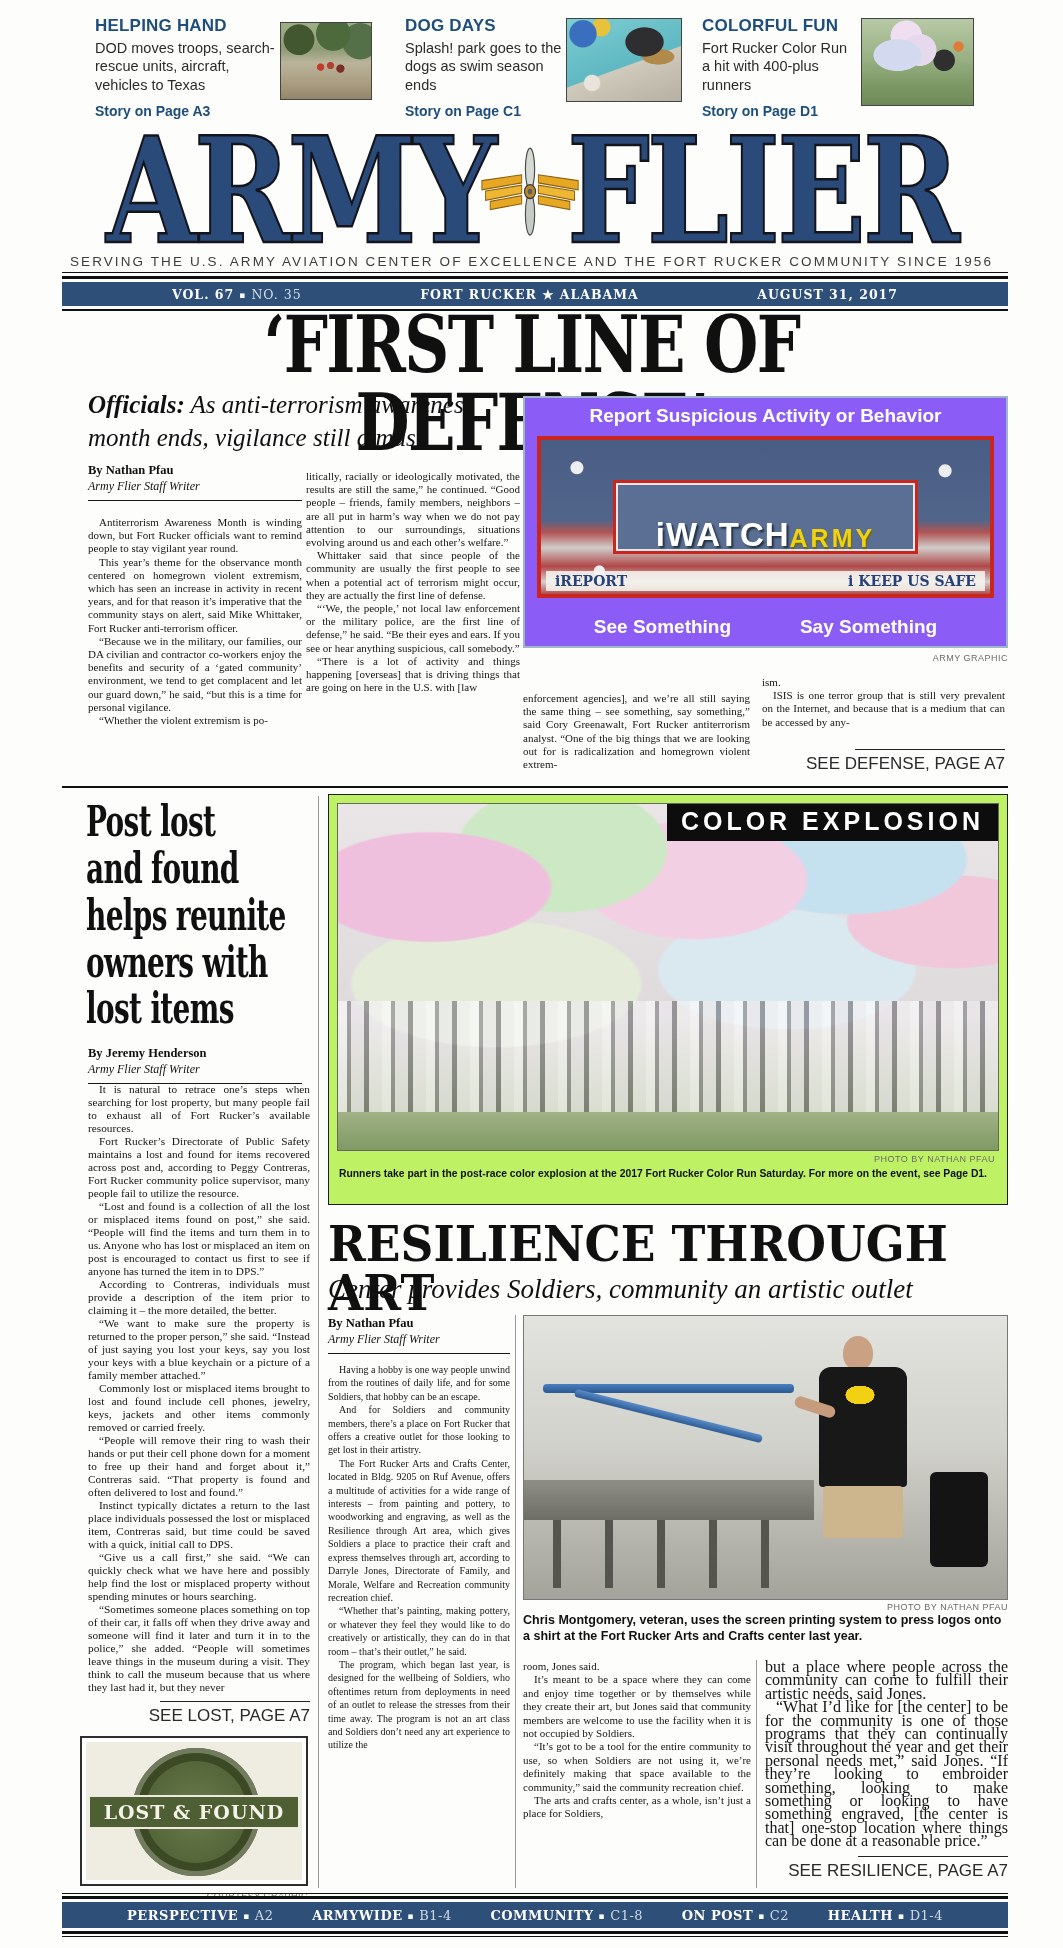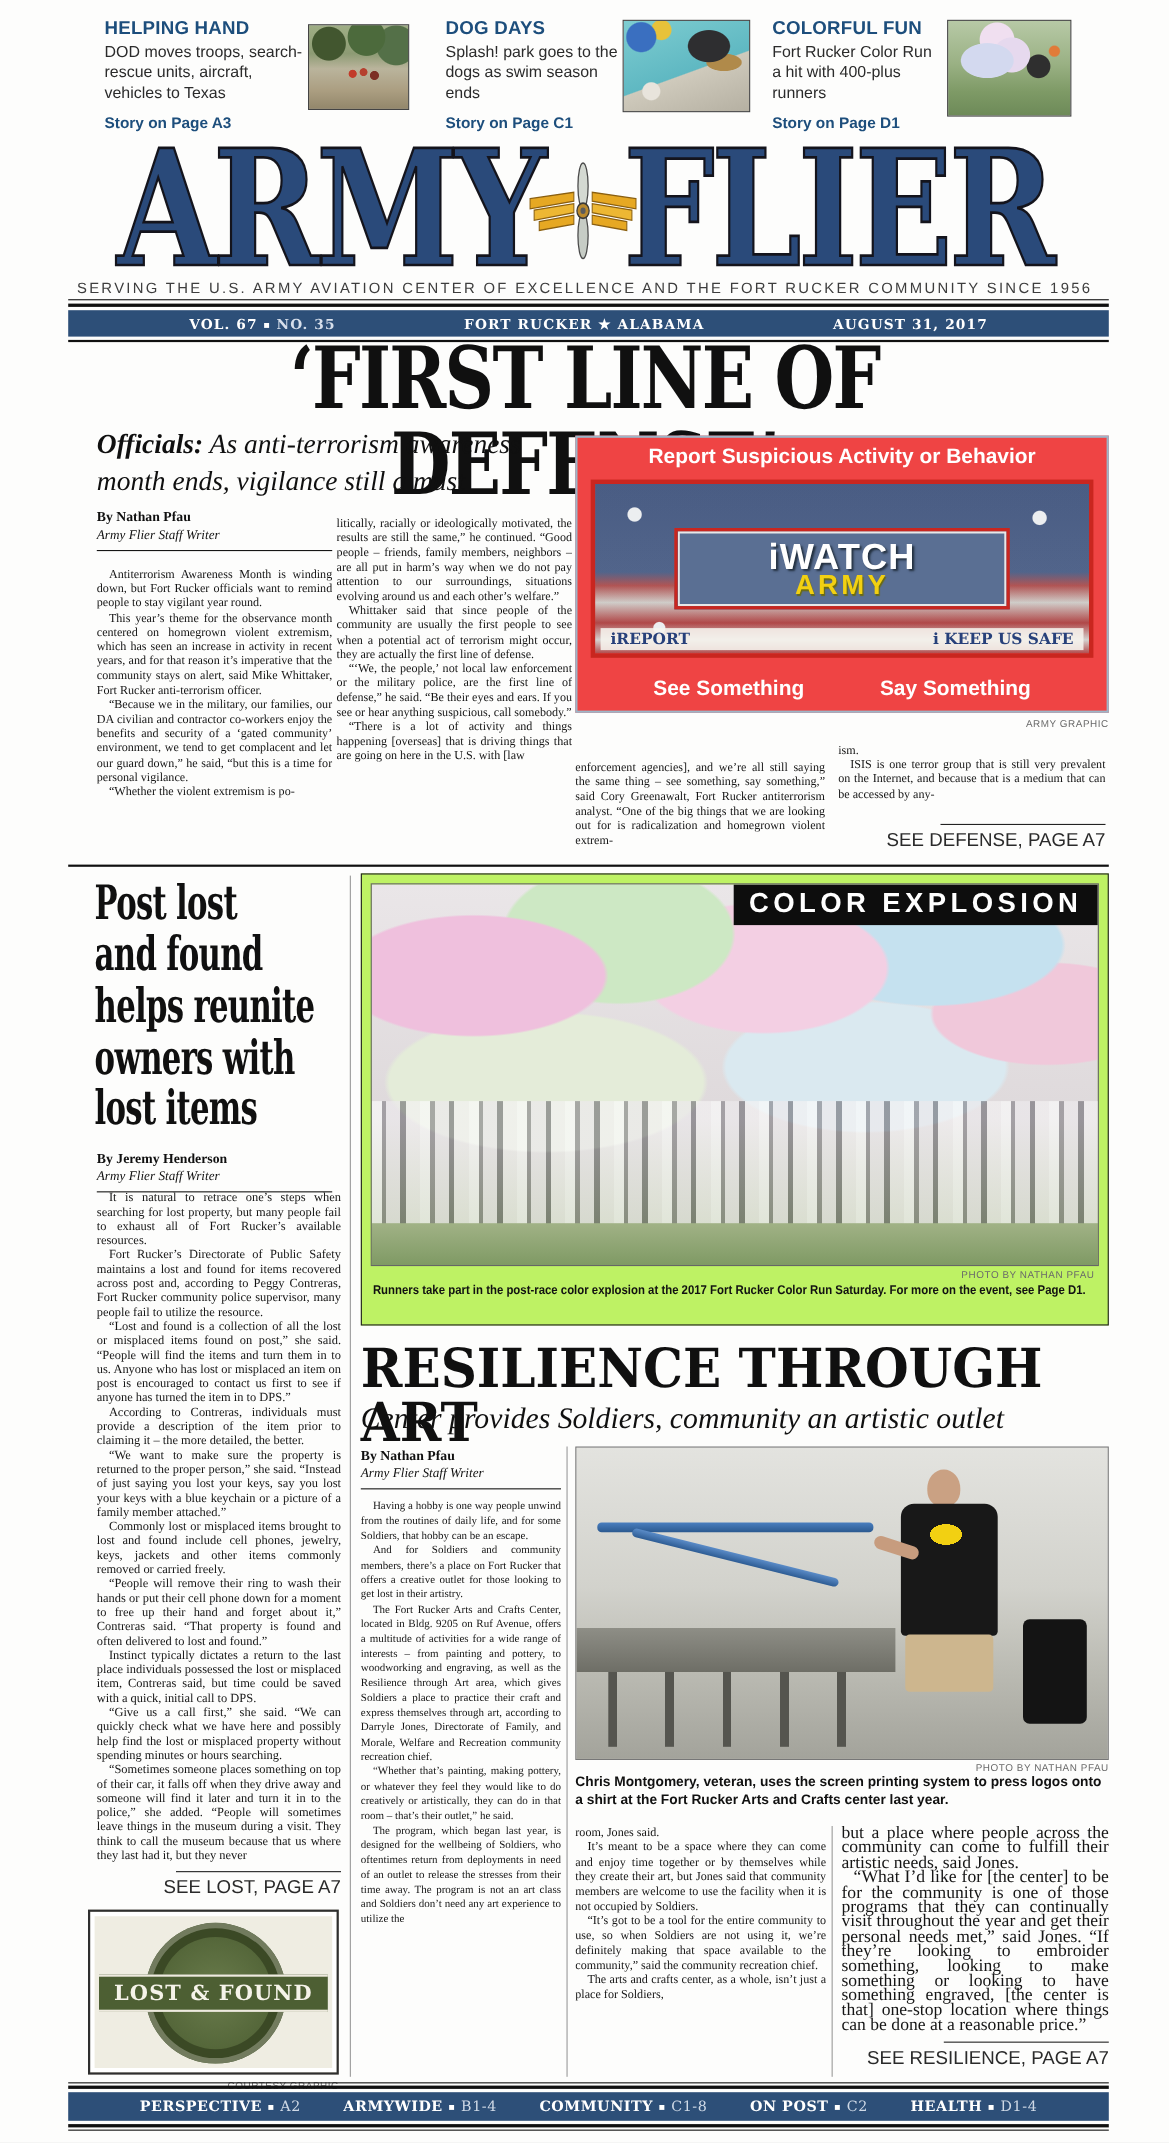--- a/index.html
+++ b/index.html
@@ -22,21 +22,21 @@
   .emblem{width:200px;height:158px;margin:0 -18px;position:relative;z-index:2;}
   .tagline{position:absolute;top:254px;left:0;width:100%;text-align:center;font-family:"Liberation Sans",sans-serif;
            font-size:13.5px;letter-spacing:2.1px;color:#3d3d3d;}
 
   .rule{position:absolute;background:#101010;}
   .vrule{position:absolute;width:1px;background:#9a9a9a;}
 
   .topbar{position:absolute;top:282px;left:62px;width:946px;height:24px;background:#2d4f78;color:#fff;
           display:flex;align-items:center;justify-content:space-between;padding:0 110px;
           font-family:"DejaVu Serif",serif;font-weight:700;font-size:12.5px;letter-spacing:1px;}
-  .topbar .dim{font-weight:700;color:#d7dfeb;}
+  .topbar .dim{font-weight:400;color:#d7dfeb;}
   .sqb{font-size:9px;margin:0 5px;position:relative;top:-1px;}
 
   
   .lead-headline{position:absolute;top:306px;left:0;width:100%;text-align:center;
       font-family:"DejaVu Serif",serif;font-weight:700;font-size:78px;line-height:1;color:#101010;
       letter-spacing:-2px;transform:scaleX(.8);}
   .lead-subhead{position:absolute;top:388px;left:88px;width:440px;font-size:25px;line-height:1.32;
       font-style:italic;color:#101010;}
   .lead-subhead b{font-weight:bold;}
   .byline{position:absolute;font-weight:700;font-size:12.5px;color:#101010;border-bottom:1.5px solid #151515;
@@ -44,36 +44,36 @@
   .byline .bt{display:block;font-weight:400;font-style:italic;font-size:12px;margin-top:1px;}
   .col{position:absolute;font-size:11px;line-height:13.2px;text-align:justify;overflow:hidden;color:#151515;}
   .col p{margin:0;text-indent:11px;}
   .col p.ni{text-indent:0;}
   .jump{position:absolute;text-align:right;font-family:"Liberation Sans",sans-serif;font-size:17px;color:#2a2a2a;}
   .jump-rule{border-top:1px solid #222;width:150px;margin:0 0 4px auto;}
   .credit{position:absolute;text-align:right;font-family:"Liberation Sans",sans-serif;font-size:9px;
       letter-spacing:.5px;color:#6a6a6a;}
 
   
-  .iwatch{position:absolute;left:523px;top:396px;width:485px;height:252px;background:#ef4444;
+  .iwatch{position:absolute;left:523px;top:396px;width:485px;height:252px;background:#8b5cf6;
       border:2px solid #9db6c8;}
   .iw-header{margin-top:7px;text-align:center;color:#fff;font-family:"Liberation Sans",sans-serif;
       font-weight:bold;font-size:19px;}
   .iw-flag{position:absolute;left:12px;right:12px;top:38px;bottom:48px;border:4px solid #c9261f;
       background:
         radial-gradient(circle at 8% 18%, #eceef0 0 6px, transparent 7px),
         radial-gradient(circle at 22% 55%, #e6e8ea 0 6px, transparent 7px),
         radial-gradient(circle at 13% 85%, #eceef0 0 5px, transparent 6px),
         radial-gradient(circle at 90% 20%, #eceef0 0 6px, transparent 7px),
         radial-gradient(circle at 81% 60%, #e6e8ea 0 5px, transparent 6px),
         linear-gradient(180deg,#46598020 0,#46598020 100%),
         linear-gradient(180deg,#4a5d84 0%,#53668c 52%,#c0544e 60%,#e3ddd3 70%,#bf4540 82%,#e9e3da 92%,#c24a45 100%);}
   .iw-center{position:absolute;left:16%;right:16%;top:26%;height:48%;border:3px solid #c9261f;
-      background:#5a6f93;box-shadow:inset 0 0 0 2px #e8e8e8;display:flex;flex-direction:column;
-      align-items:center;justify-content:center;}
+      background:#5a6f93;box-shadow:inset 0 0 0 2px #e8e8e8;display:flex;flex-direction:row;
+      align-items:flex-end;justify-content:center;}
   .iw-title{font-family:"Liberation Sans",sans-serif;font-weight:bold;font-size:33px;color:#fff;
       letter-spacing:1px;line-height:1;text-shadow:2px 2px 2px #23303f;}
   .iw-sub{font-family:"Liberation Sans",sans-serif;font-weight:bold;font-size:25px;color:#f2d012;
       letter-spacing:3px;line-height:1;margin-top:-2px;text-shadow:1px 2px 1px #6b6b10;}
   .iw-tags{position:absolute;left:5px;right:5px;bottom:3px;display:flex;justify-content:space-between;
       background:rgba(246,244,238,.88);padding:2px 9px;font-family:"DejaVu Serif",serif;font-weight:700;
       font-size:14px;color:#27407a;}
   .iw-bottom{position:absolute;left:0;right:0;bottom:8px;display:flex;justify-content:space-evenly;
       color:#fff;font-family:"Liberation Sans",sans-serif;font-weight:bold;font-size:19px;}
 

